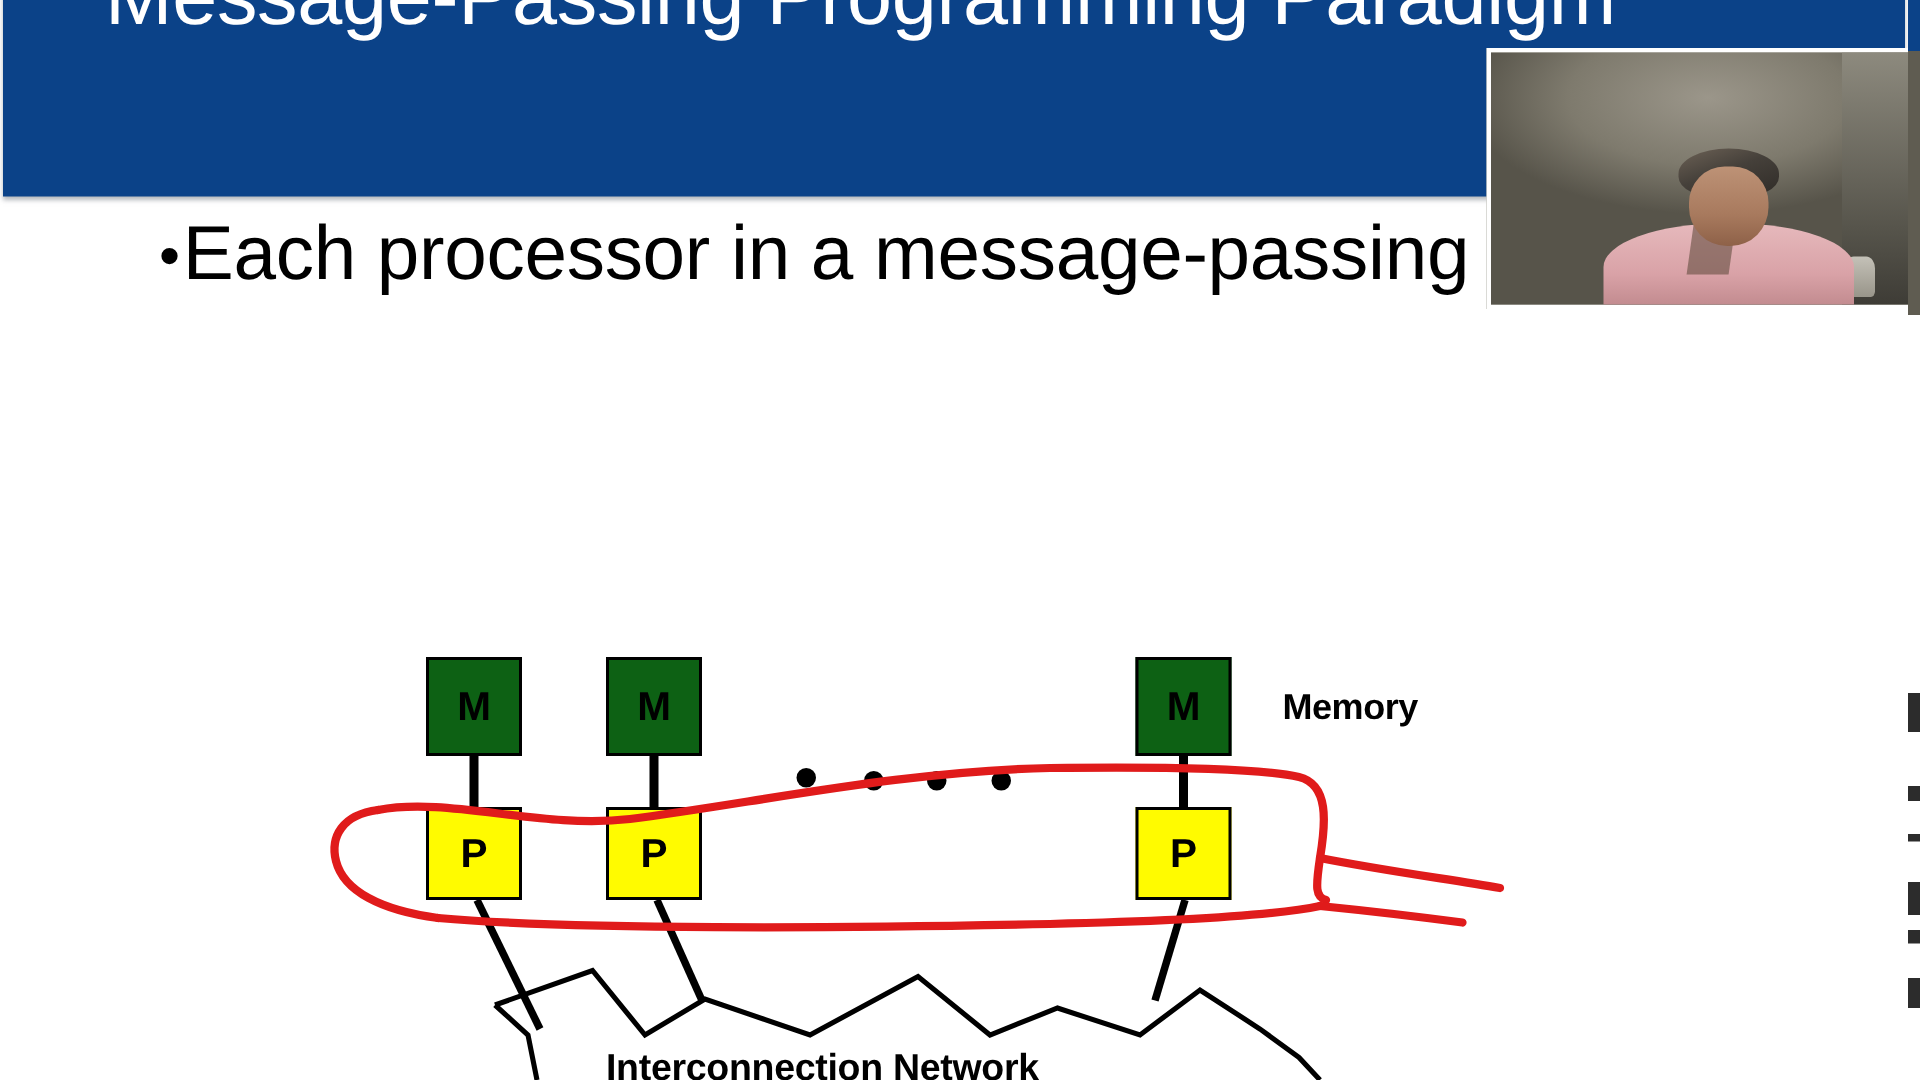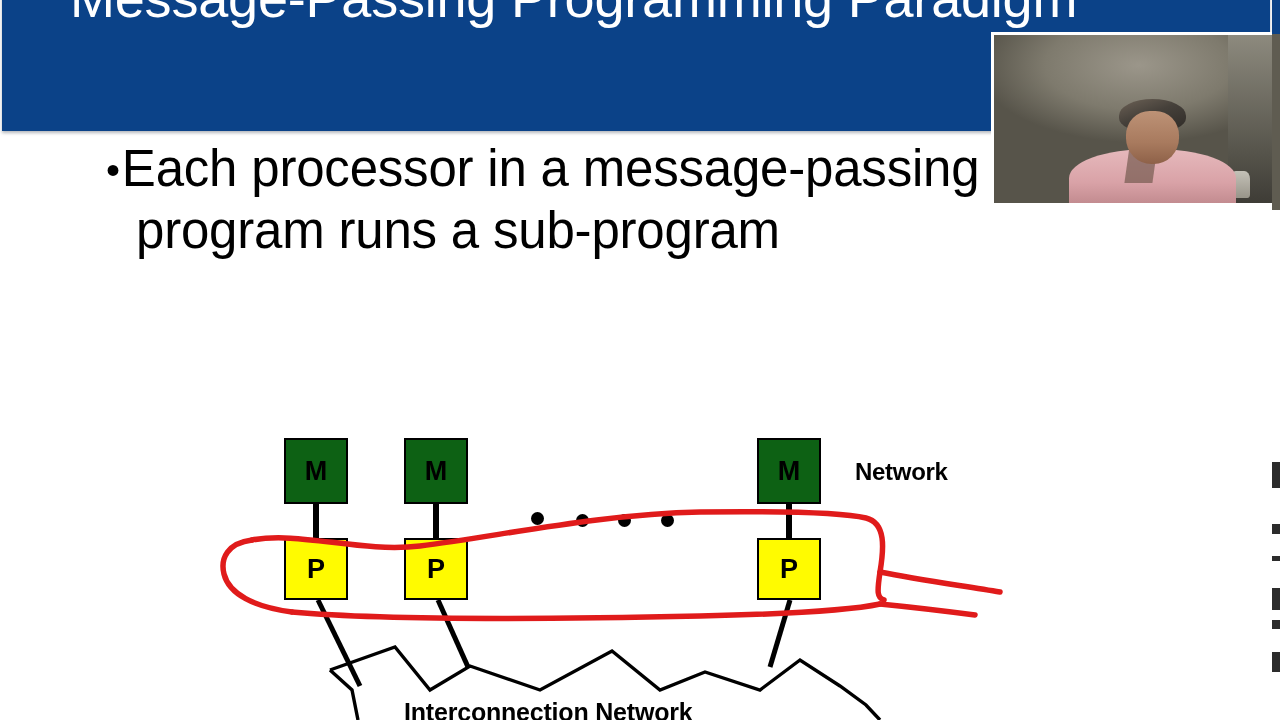--- a/index.html
+++ b/index.html
@@ -236,21 +236,20 @@
 
   <div id="slide">
 
     <div id="title-banner">
       <div id="title-text">Message-Passing Programming Paradigm</div>
     </div>
 
     <div id="bullet-block">
       <div>
         <span class="bullet-dot">•</span><span>Each processor in a message-passing</span>
-        <span id="bullet-line-2">program runs a sub-program</span>
       </div>
     </div>
 
     <svg id="starburst-svg" viewBox="0 0 1280 720" xmlns="http://www.w3.org/2000/svg">
 
       <line x1="318" y1="600" x2="360" y2="686" stroke="#000" stroke-width="5"></line>
       <line x1="438" y1="600" x2="468" y2="667" stroke="#000" stroke-width="5"></line>
       <line x1="790" y1="600" x2="770" y2="667" stroke="#000" stroke-width="5"></line>
 
       <path d="M 330 670 L 395 647 L 430 690 L 470 666 L 540 690 L 612 651
@@ -277,21 +276,21 @@
         <div class="mem-box" style="left:0; top:38px;">M</div>
         <div class="link-vert" style="left:29px; top:104px; height:38px;"></div>
         <div class="proc-box" style="left:0; top:138px;">P</div>
       </div>
 
       <div class="ellipsis-dot" style="left:531px; top:112px;"></div>
       <div class="ellipsis-dot" style="left:576px; top:114px;"></div>
       <div class="ellipsis-dot" style="left:618px; top:114px;"></div>
       <div class="ellipsis-dot" style="left:661px; top:114px;"></div>
 
-      <div class="diagram-label" style="left:855px; top:58px;">Network</div>
+      <div class="diagram-label" style="left:855px; top:58px;">Memory</div>
     </div>
 
     <div id="interconnect-label">Interconnection Network</div>
 
     <svg id="annotation-svg" viewBox="0 0 1280 720" xmlns="http://www.w3.org/2000/svg">
       <g fill="none" stroke="#e01b1b" stroke-width="5.5" stroke-linecap="round" stroke-linejoin="round">
 
         <path d="M 252 540 C 300 531 360 553 420 546
                  C 500 536 600 514 700 512
                  C 780 511 840 512 866 518

